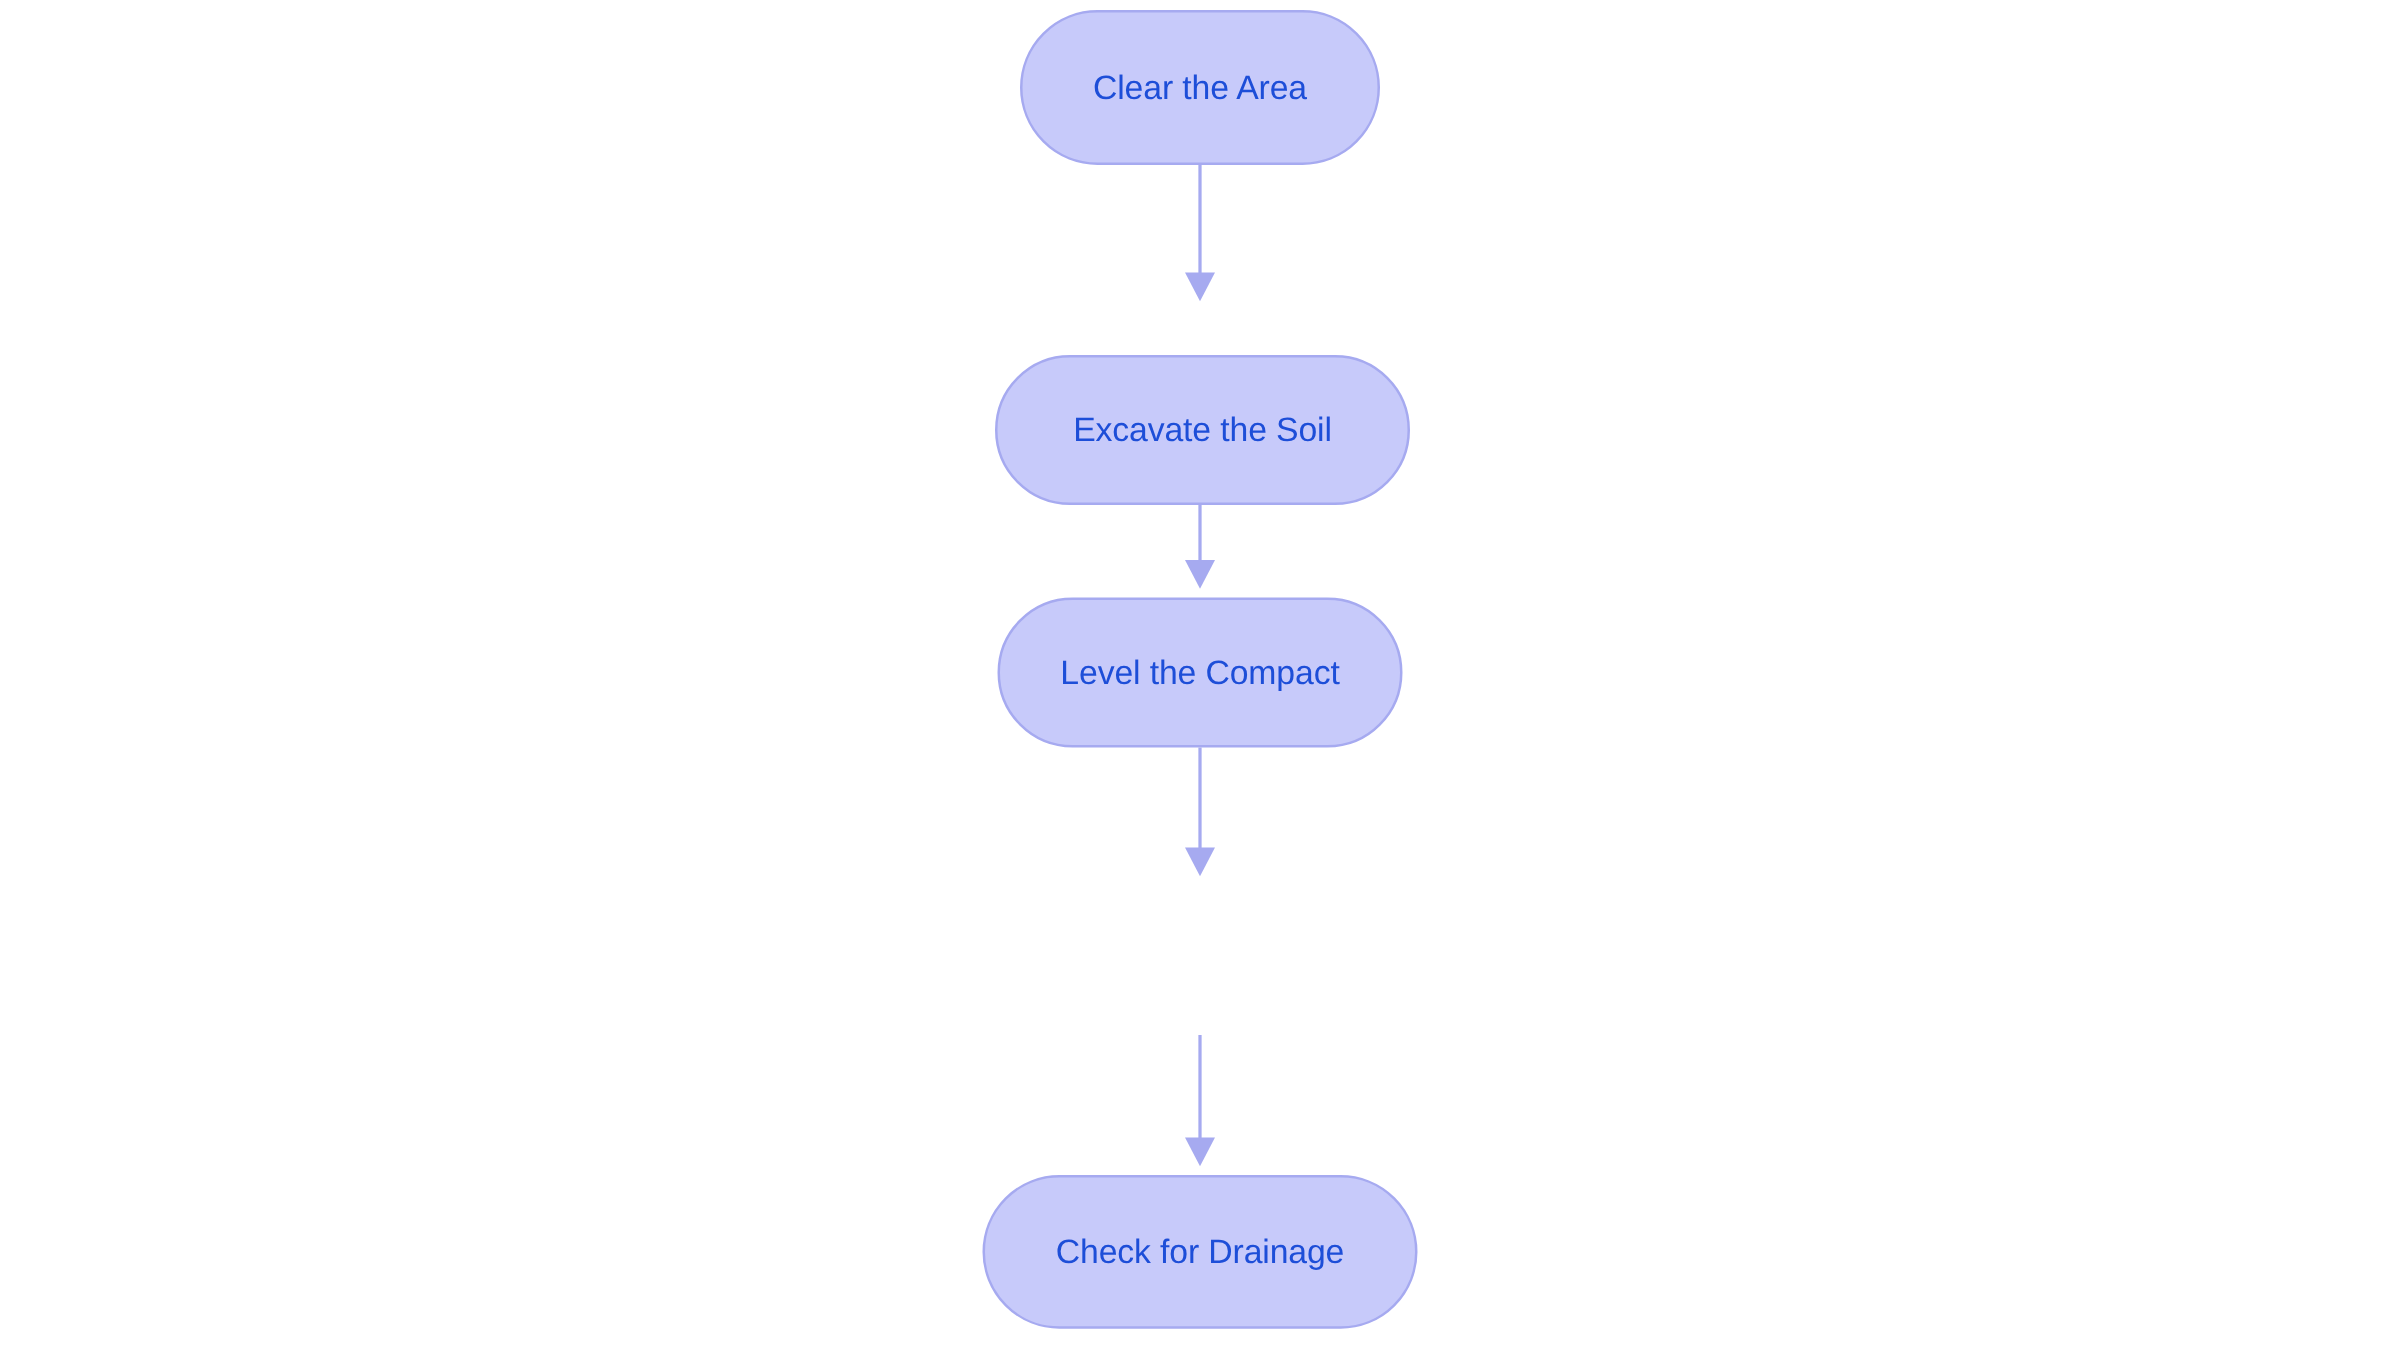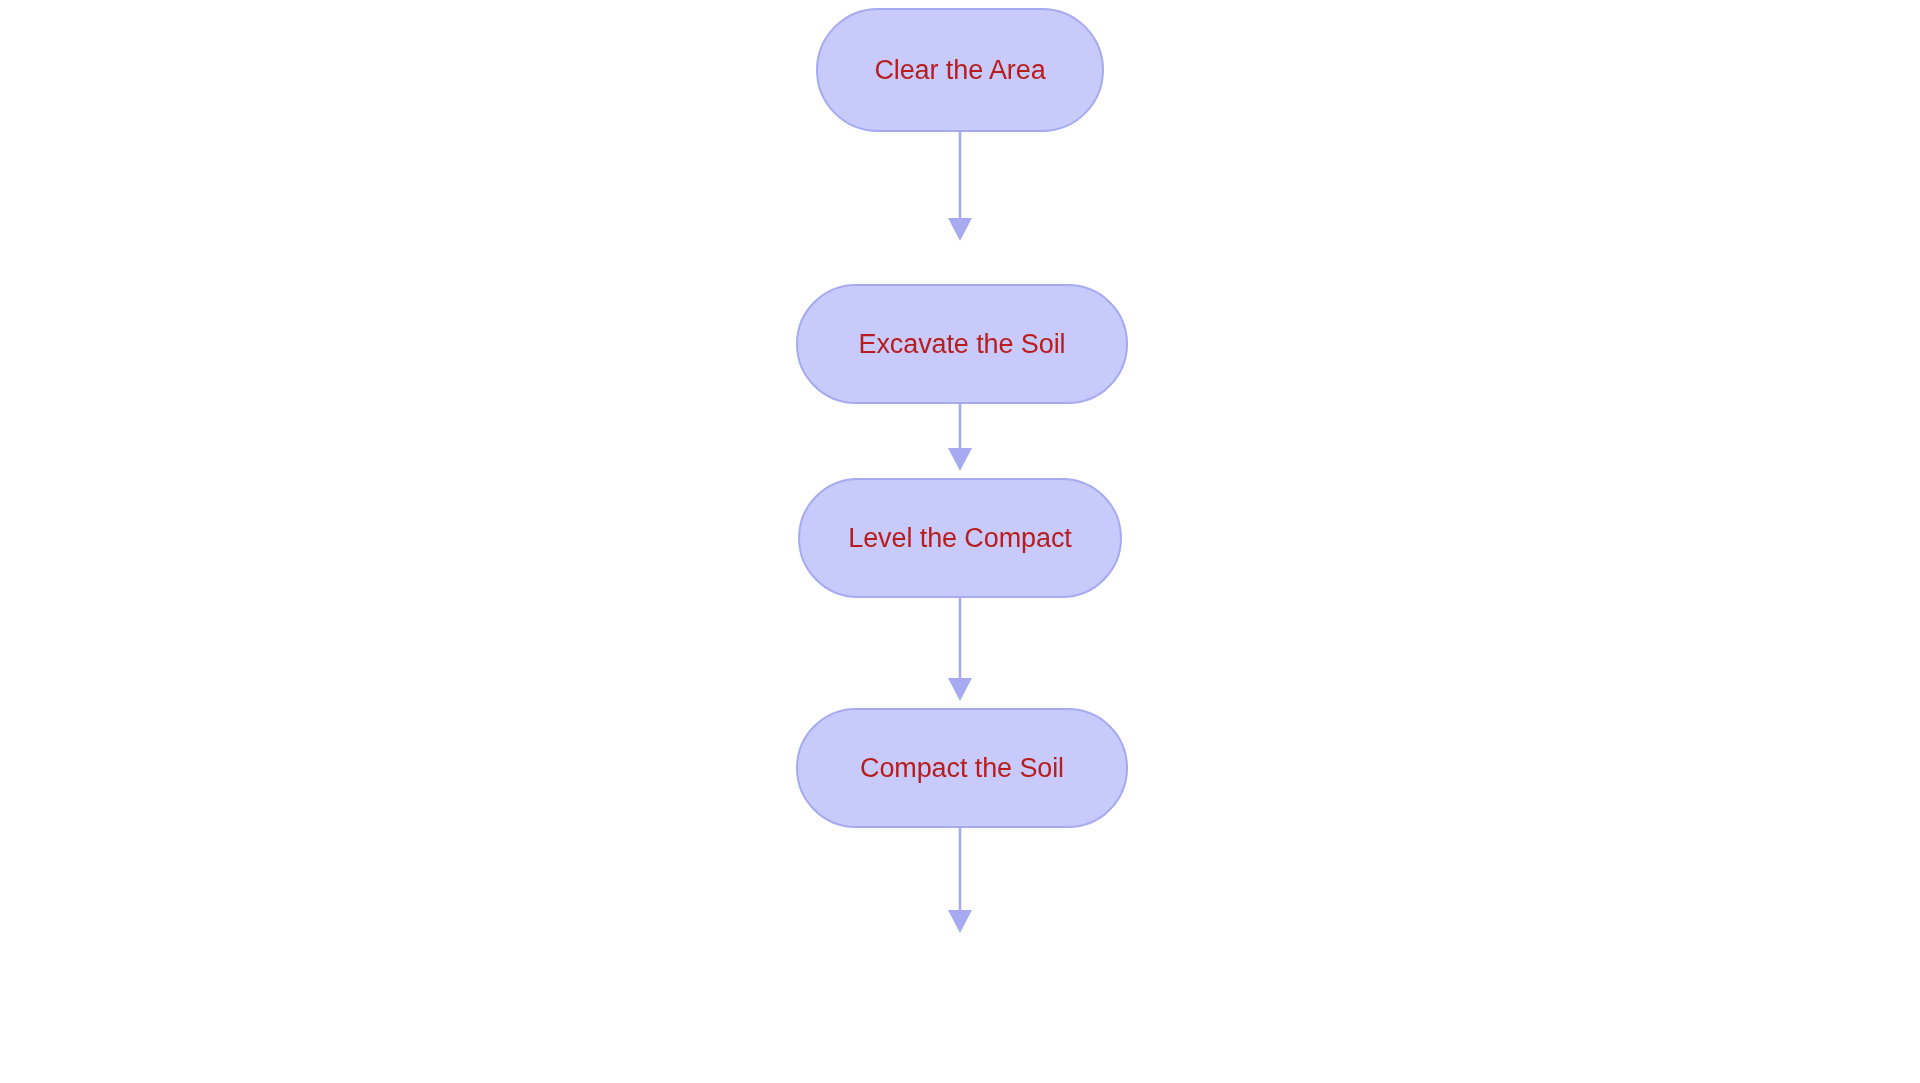--- a/index.html
+++ b/index.html
@@ -24,21 +24,21 @@
 
   .flow-node {
     position: absolute;
     box-sizing: border-box;
     display: flex;
     align-items: center;
     justify-content: center;
     background: #c7cafa;
     border: 2px solid #a6aaf0;
     border-radius: 9999px;
-    color: #b91c1c;
+    color: #1d4ed8;
     font-family: "Liberation Sans", "DejaVu Sans", sans-serif;
     font-size: 27px;
     font-weight: 400;
     letter-spacing: -0.1px;
     line-height: 1;
     white-space: nowrap;
     user-select: none;
   }
 
   .node-label {
@@ -107,18 +107,18 @@
   </div>
 
   <div class="flow-node node-2">
     <span class="node-label">Excavate the Soil</span>
   </div>
 
   <div class="flow-node node-3">
     <span class="node-label">Level the Compact</span>
   </div>
 
-  <div class="flow-node node-4">
-    <span class="node-label">Compact the Soil</span>
+
+  <div class="flow-node node-5">
+    <span class="node-label">Check for Drainage</span>
   </div>
-
 
 </div>
 
 </body></html>

